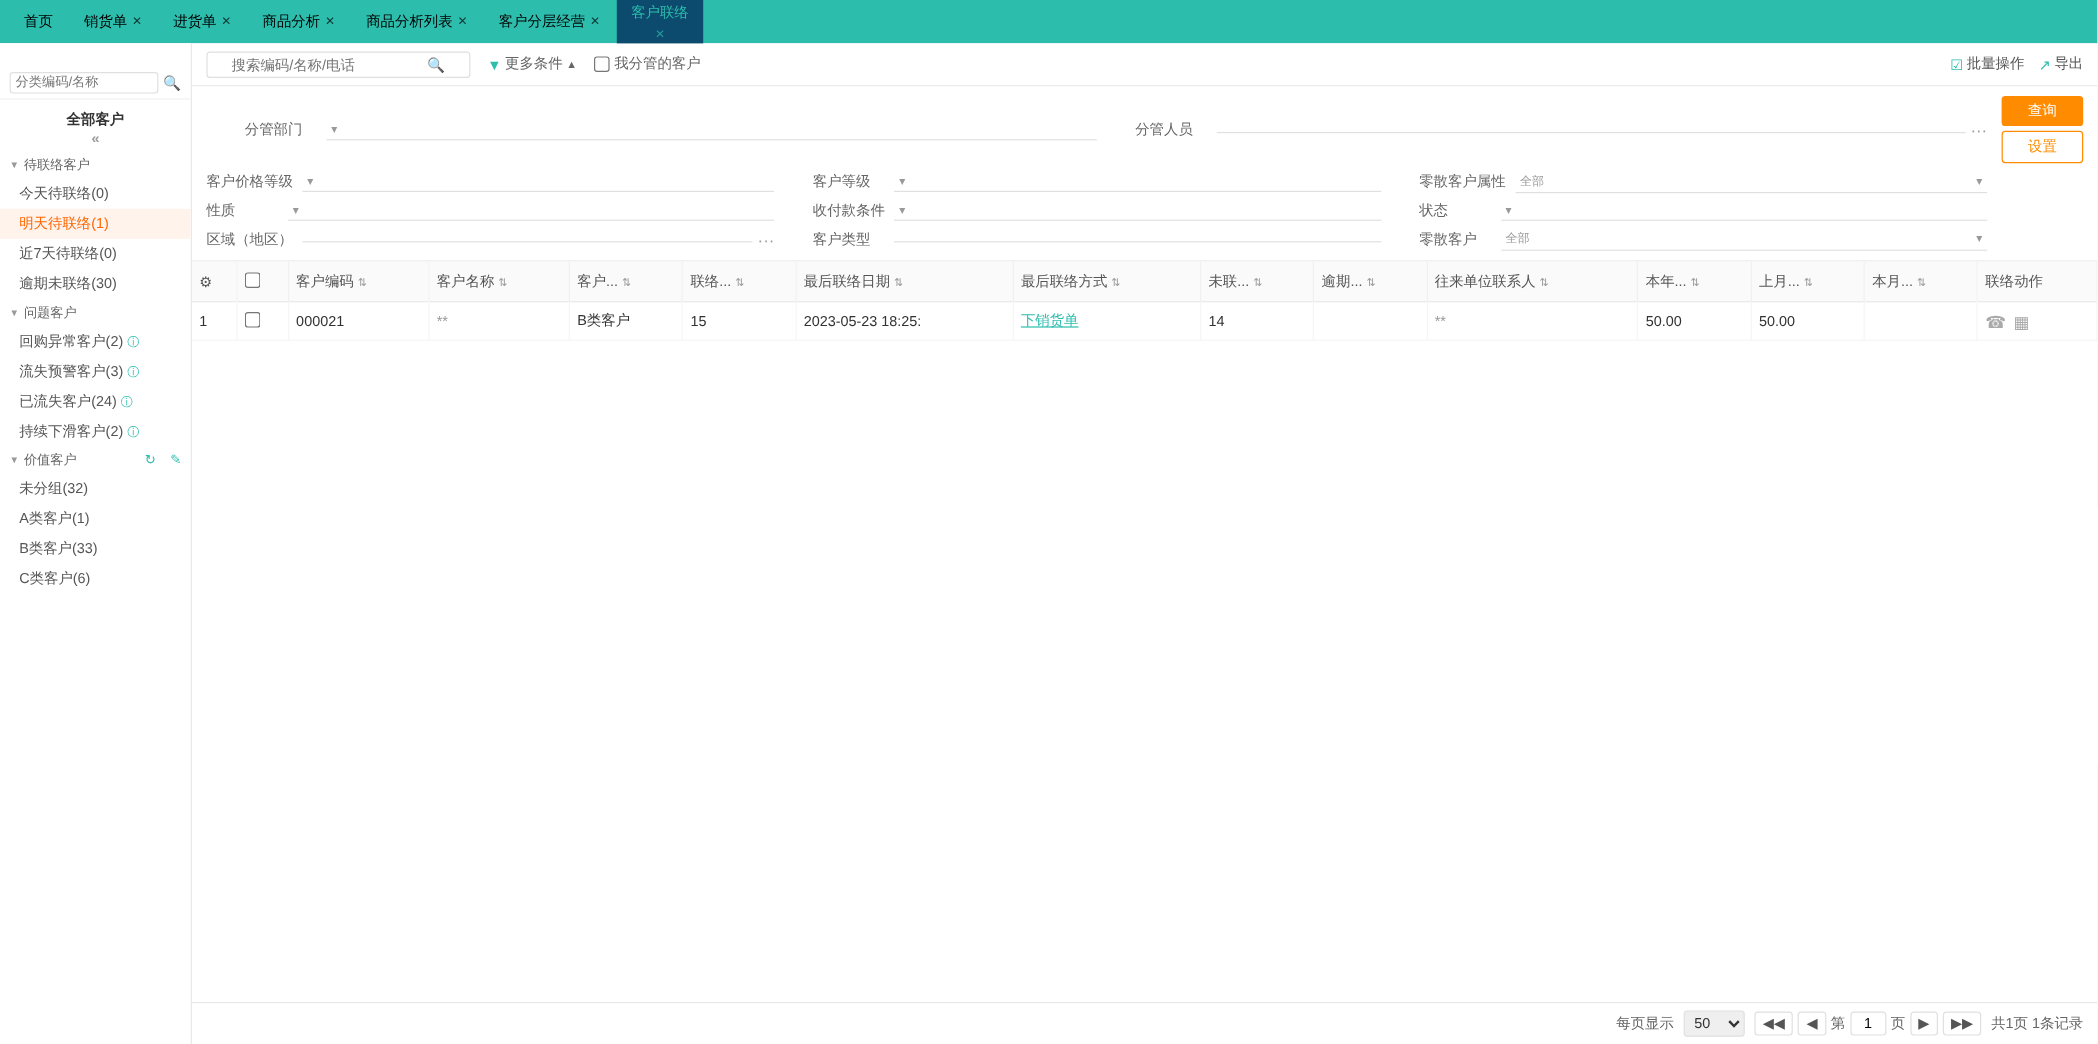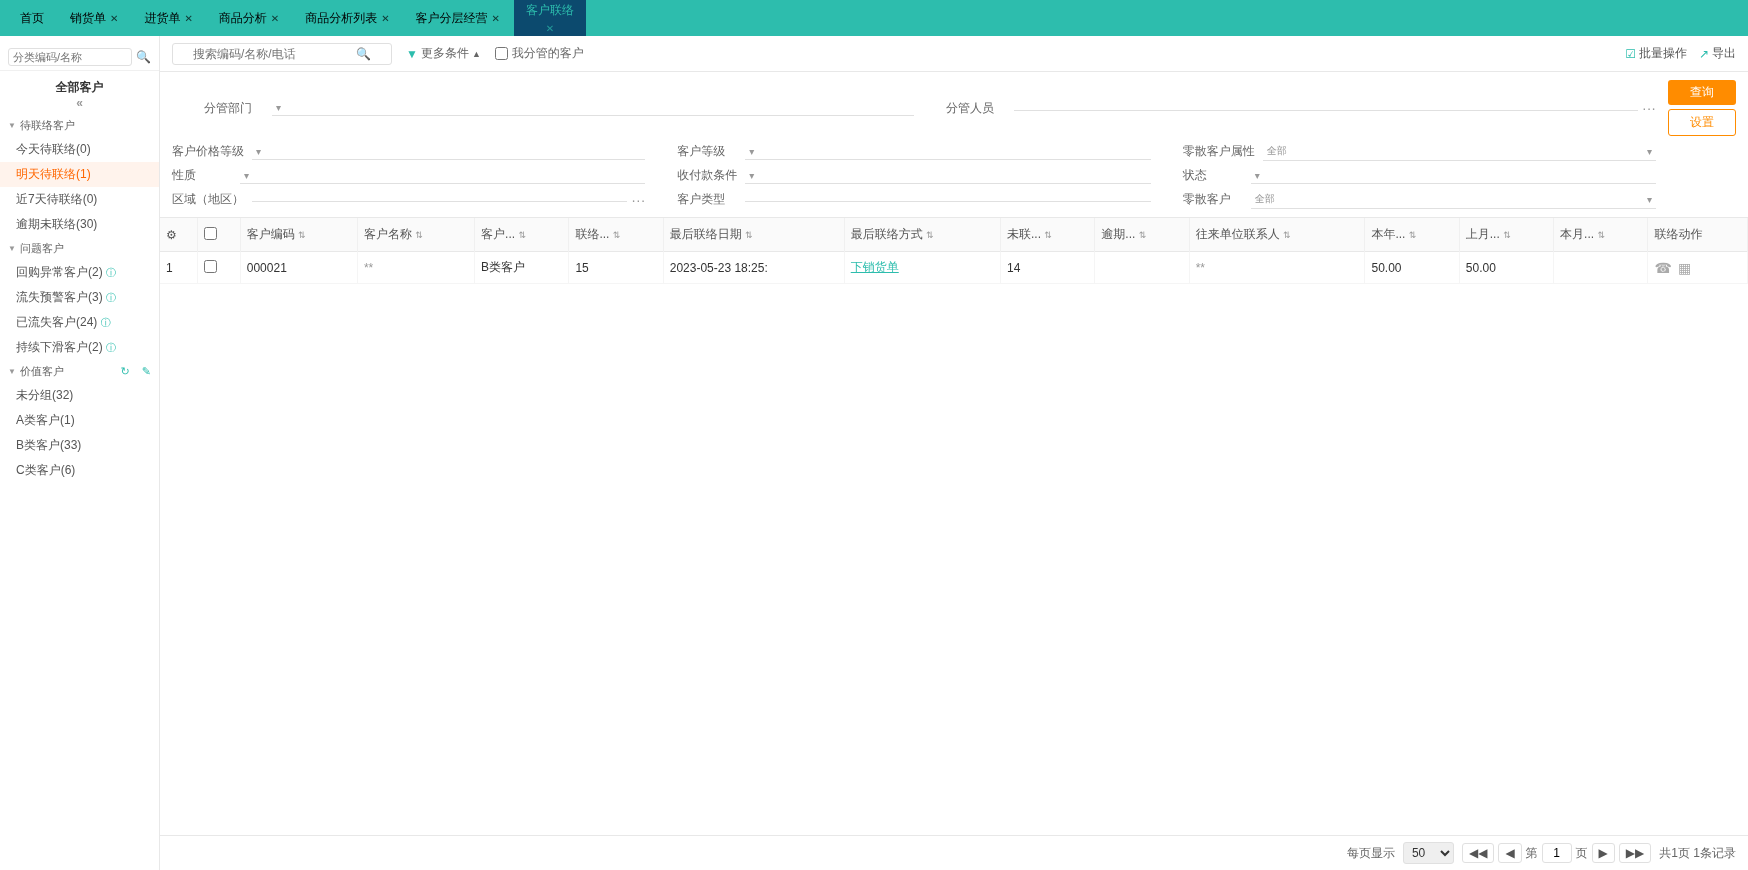--- a/index.html
+++ b/index.html
@@ -34,21 +34,21 @@
       height: calc(100vh - 36px);
     }
     
     
     .sidebar {
       width: 160px;
       background: white;
       border-right: 1px solid #e8e8e8;
       flex-shrink: 0;
       overflow-y: auto;
-      padding: 8px 0;
+      padding: 20px 0;
     }
     .sidebar-search {
       display: flex;
       align-items: center;
       padding: 4px 8px;
       border-bottom: 1px solid #f0f0f0;
       margin-bottom: 4px;
     }
     .sidebar-search input {
       border: 1px solid #e0e0e0;

